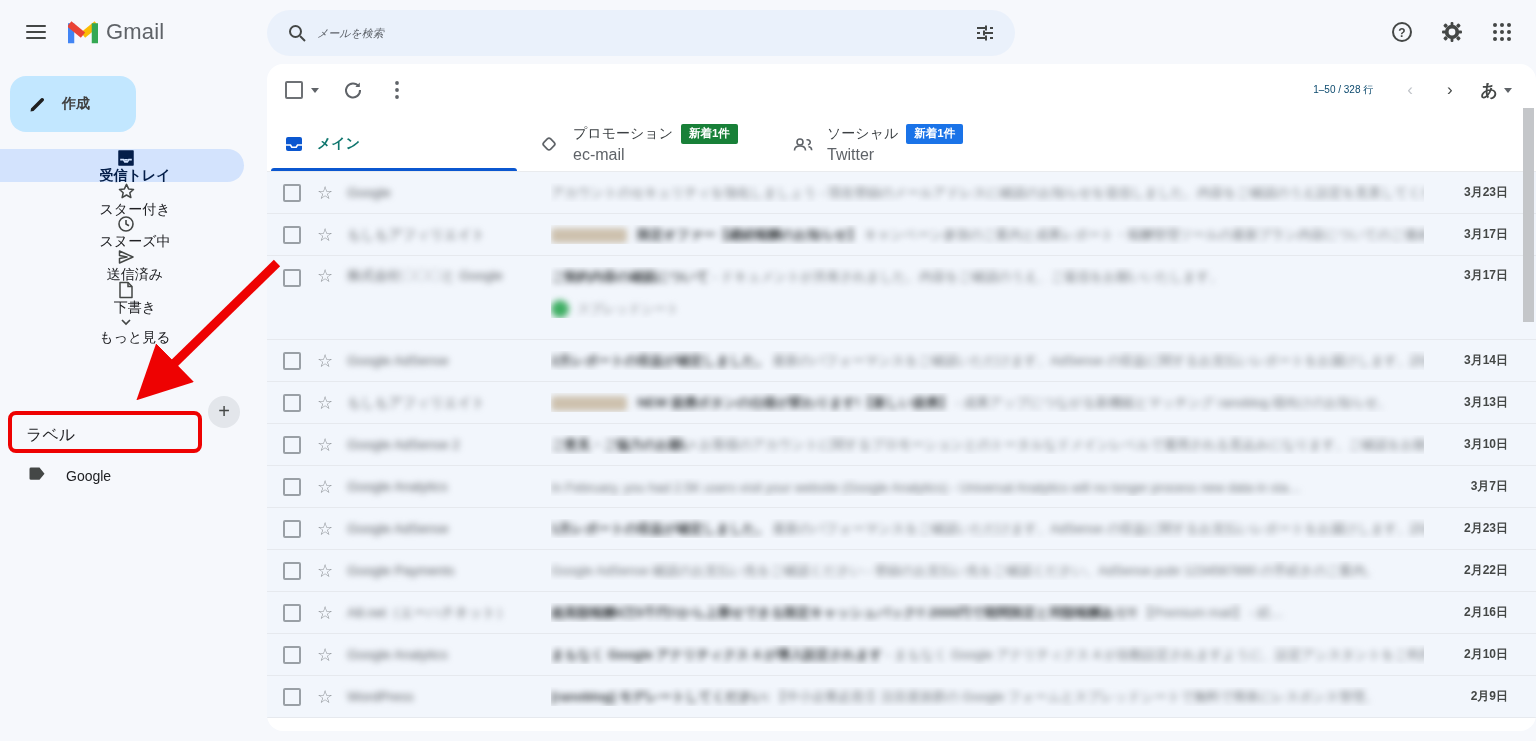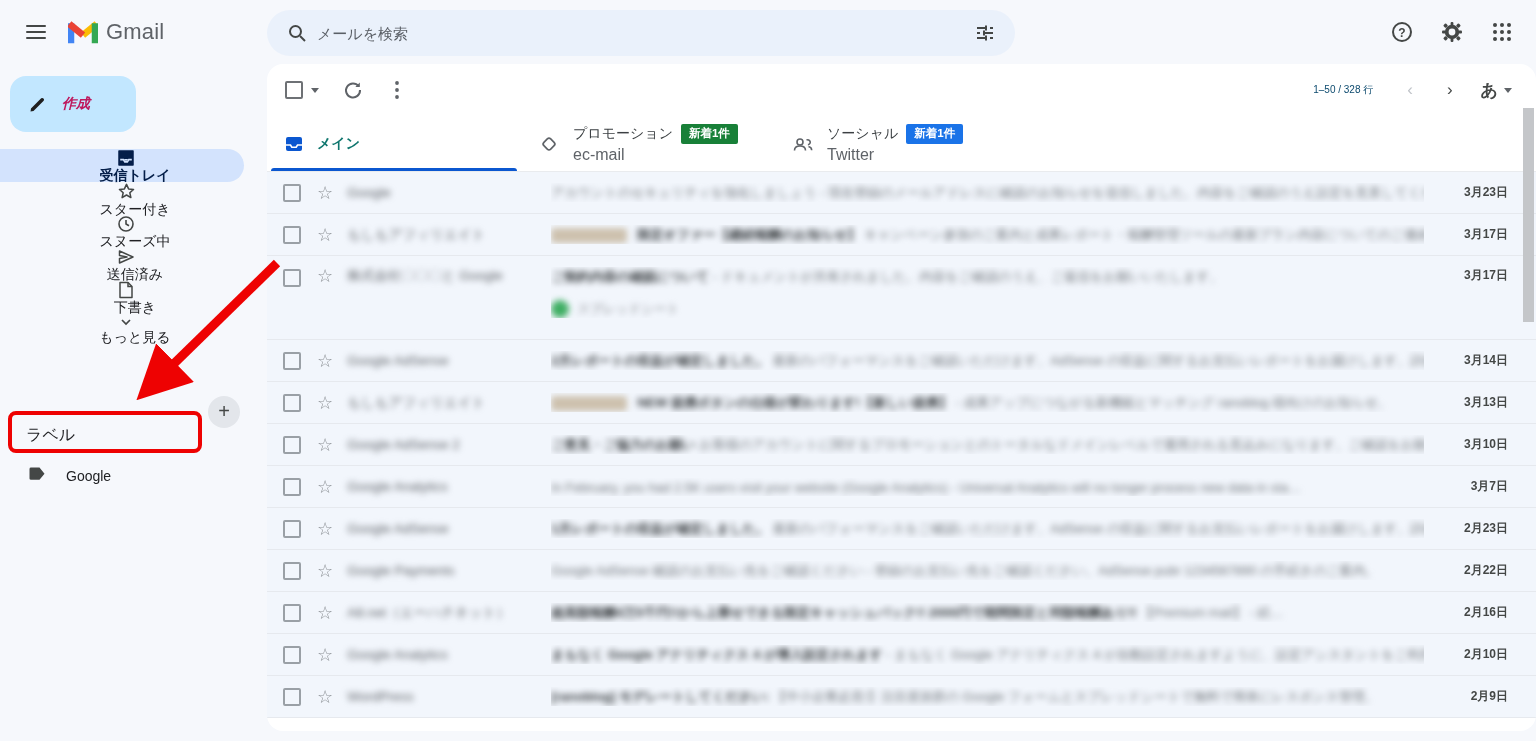--- a/index.html
+++ b/index.html
@@ -10,30 +10,30 @@
   .header { position:absolute; top:0; left:0; width:1536px; height:64px; display:flex; align-items:center; }
   .burger { width:48px; height:48px; margin-left:12px; border-radius:50%; display:flex; align-items:center; justify-content:center; cursor:pointer; }
   .burger div { width:20px; height:14px; display:flex; flex-direction:column; justify-content:space-between; }
   .burger span { display:block; height:2px; background:#444746; border-radius:1px; }
   .brand { display:flex; align-items:center; margin-left:8px; }
   .brand svg { width:30px; height:24px; }
   .brand-text { font-size:22px; color:#5f6368; margin-left:8px; letter-spacing:0.2px; }
 
   .searchbar { position:absolute; left:267px; top:10px; width:748px; height:46px; background:#eaf1fb; border-radius:24px; display:flex; align-items:center; padding:0 10px; }
   .searchbar .icon-btn { width:40px; height:40px; border-radius:50%; display:flex; align-items:center; justify-content:center; cursor:pointer; }
-  .search-input { flex:1; border:none; outline:none; background:transparent; font-size:15px; color:#6d28d9; font-family:inherit; }
+  .search-input { flex:1; border:none; outline:none; background:transparent; font-size:11px; color:#6d28d9; font-family:inherit;font-style:italic; }
   .search-input::placeholder { color:#5a5f66; opacity:1; }
 
   .header-right { position:absolute; right:14px; top:12px; display:flex; align-items:center; gap:10px; }
   .header-right .icon-btn { width:40px; height:40px; border-radius:50%; display:flex; align-items:center; justify-content:center; cursor:pointer; }
 
   
   .sidebar { position:absolute; top:64px; left:0; width:256px; bottom:0; }
   .compose { margin:12px 0 0 10px; width:126px; height:56px; background:#c2e7ff; border-radius:16px; display:flex; align-items:center; gap:14px; padding-left:18px; cursor:pointer; }
-  .compose-label { font-size:14px; font-weight:700; color:#be185d;font-style:italic; }
+  .compose-label { font-size:14px; font-weight:700; color:#404040; }
   .nav { margin-top:17px; }
   .nav-item { height:33px; display:flex; align-items:center; padding-left:26px; border-radius:0 17px 17px 0; margin-right:12px; font-size:14px; color:#202124; cursor:pointer;flex-direction:column; }
   .nav-item .nicon { width:20px; height:20px; margin-right:18px; display:flex; align-items:center; justify-content:center; }
   .nav-item.active { background:#d3e3fd; font-weight:700; color:#041e49; }
   .labels-head { margin:30px 12px 4px 26px; display:flex; align-items:center; justify-content:space-between; }
   .labels-title { font-size:16px; color:#202124;margin-top:48px; }
   .plus-btn { width:32px; height:32px; border-radius:50%; background:#e3e6eb; display:flex; align-items:center; justify-content:center; font-size:20px; color:#444746; cursor:pointer; margin-right:4px; }
   .label-item { height:36px; display:flex; align-items:center; padding-left:28px; font-size:14px; color:#202124; border-radius:0 17px 17px 0; margin-right:12px; cursor:pointer; }
   .label-item .nicon { width:18px; height:18px; margin-right:20px; }
   .label-item.first { margin-top:10px; height:40px; }

